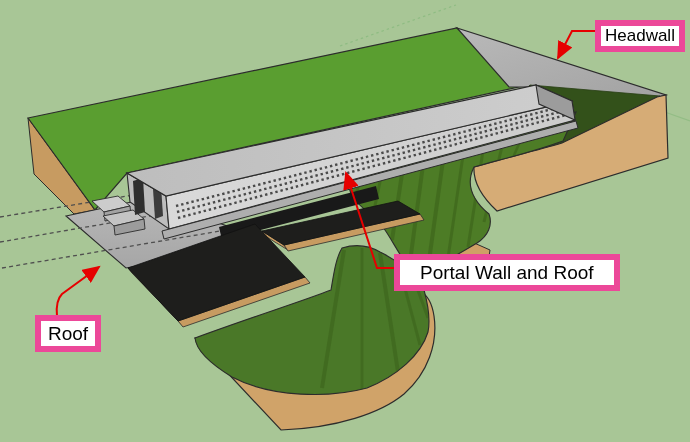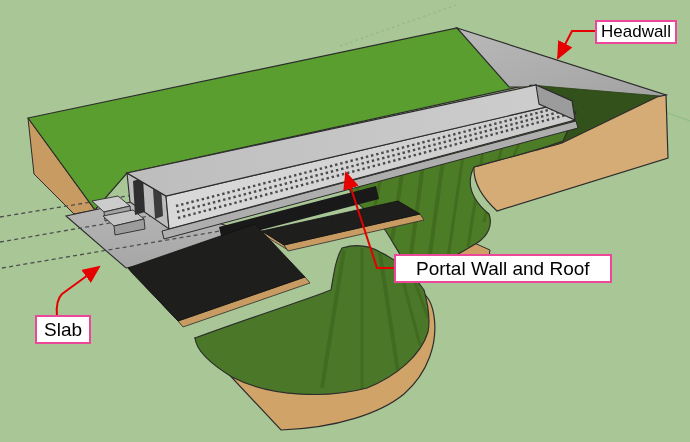--- a/index.html
+++ b/index.html
@@ -2,21 +2,21 @@
 <html><head>
 <meta charset="utf-8">
 <style>
   html,body{margin:0;padding:0;background:#ffffff;}
   #stage{
     position:relative;width:690px;height:442px;overflow:hidden;
     font-family:"Liberation Sans",sans-serif;background:#a8c696;
   }
   #scene{position:absolute;left:0;top:0;}
   .lbl{
-    position:absolute;background:#ffffff;border:2px solid #ec4899;
+    position:absolute;background:#ffffff;border:6px solid #ec4899;
     color:#000;white-space:nowrap;z-index:5;
   }
   #lbl-headwall{left:595px;top:20px;font-size:17px;line-height:20px;padding:0 4px;}
   #lbl-portal{left:394px;top:254px;font-size:19px;line-height:25px;padding:0 20px;}
   #lbl-slab{left:35px;top:315px;font-size:19px;line-height:25px;padding:0 7px;}
 </style>
 </head>
 <body>
 
 <div id="stage">
@@ -153,14 +153,14 @@
 
     <g stroke="#e60000" stroke-width="2" fill="none">
       <path d="M595,31 L572,31 L558,58" marker-end="url(#arrow)"></path>
       <path d="M394,268 L377,268 L346,173" marker-end="url(#arrow)"></path>
       <path d="M57,316 C56,306 57,299 62,294 L99,267" marker-end="url(#arrow)"></path>
     </g>
   </svg>
 
   <div class="lbl" id="lbl-headwall">Headwall</div>
   <div class="lbl" id="lbl-portal">Portal Wall and Roof</div>
-  <div class="lbl" id="lbl-slab">Slab</div>
+  <div class="lbl" id="lbl-slab">Roof</div>
 </div>
 
 </body></html>

